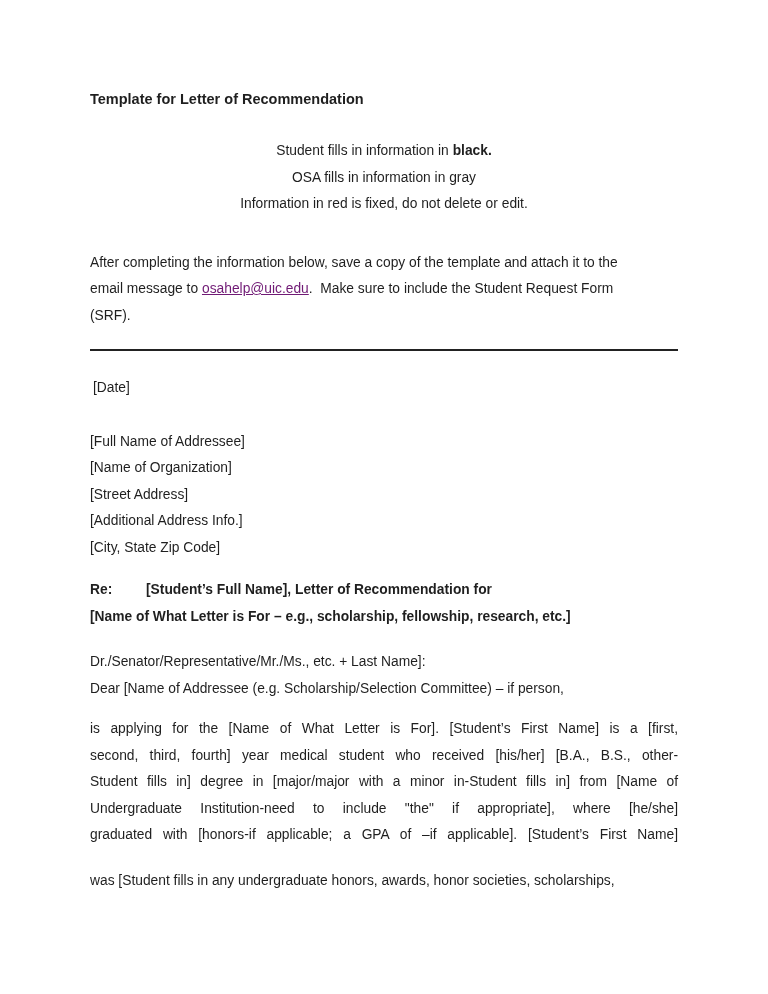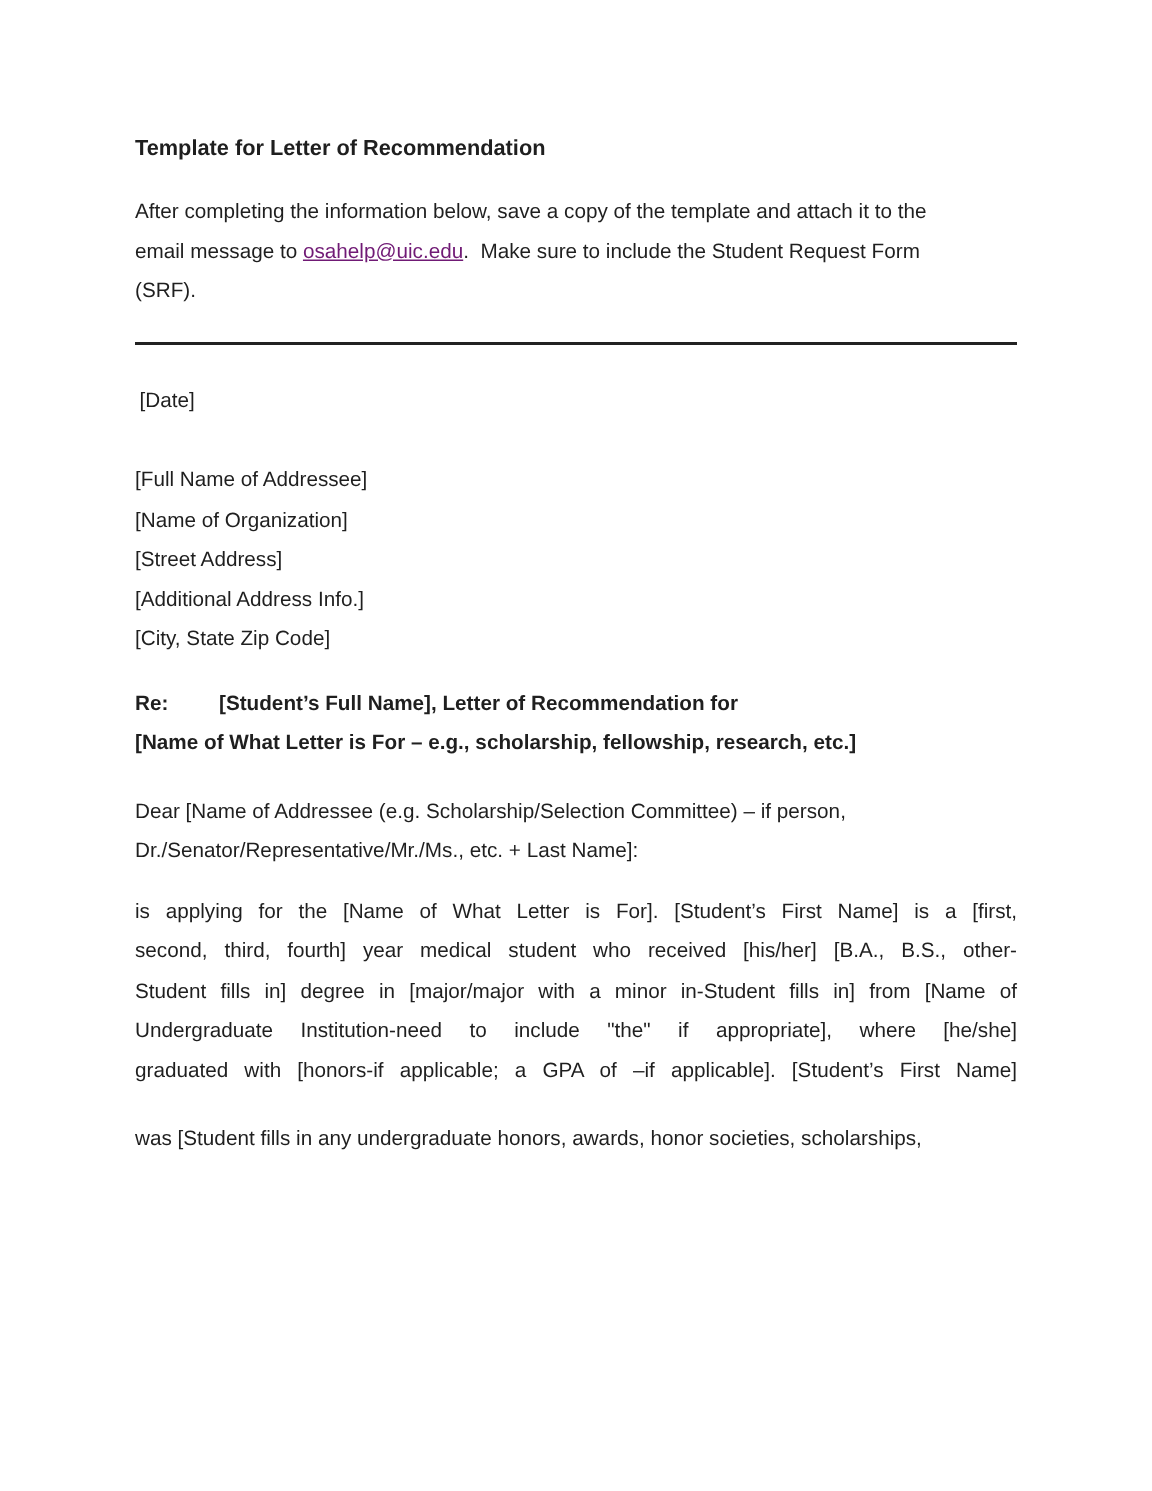--- a/index.html
+++ b/index.html
@@ -28,21 +28,21 @@
     line-height: 18px;
   }
   .legend {
     margin-top: 30px;
     text-align: center;
   }
   .line {
     white-space: pre-wrap;
   }
   .intro {
-    margin-top: 20px;
+    margin-top: 32px;
   }
   .rule {
     margin-top: 20px;
     border: none;
     border-top: 2px solid #222222;
     width: 100%;
   }
   .date-line {
     margin-top: 24px;
     padding-left: 3px;
@@ -84,20 +84,25 @@
     cursor: pointer;
   }
 </style>
 </head>
 <body>
 
 <div class="page">
 
   <div class="doc-title">Template for Letter of Recommendation</div>
 
+  <div class="legend">
+    <div class="line"><span>Student fills in information in </span><b>black.</b></div>
+    <div class="line">OSA fills in information in gray</div>
+    <div class="line">Information in red is fixed, do not delete or edit.</div>
+  </div>
 
   <div class="intro">
     <div class="line">After completing the information below, save a copy of the template and attach it to the</div>
     <div class="line"><span>email message to </span><a class="email-link">osahelp@uic.edu</a><span>.  Make sure to include the Student Request Form</span></div>
     <div class="line">(SRF).</div>
   </div>
 
   <hr class="rule">
 
   <div class="date-line">[Date]</div>
@@ -109,22 +114,22 @@
     <div class="line">[Additional Address Info.]</div>
     <div class="line">[City, State Zip Code]</div>
   </div>
 
   <div class="subject">
     <div class="subject-line1"><span class="re-label">Re:</span><span>[Student’s Full Name], Letter of Recommendation for</span></div>
     <div class="line">[Name of What Letter is For – e.g., scholarship, fellowship, research, etc.]</div>
   </div>
 
   <div class="salutation">
+    <div class="line">Dr./Senator/Representative/Mr./Ms., etc. + Last Name]:</div>
     <div class="line">Dear [Name of Addressee (e.g. Scholarship/Selection Committee) – if person,</div>
-    <div class="line">Dr./Senator/Representative/Mr./Ms., etc. + Last Name]:</div>
   </div>
 
   <div class="body-par">
     <div class="jline">is applying for the [Name of What Letter is For]. [Student’s First Name] is a [first,</div>
     <div class="jline">second, third, fourth] year medical student who received [his/her] [B.A., B.S., other-</div>
     <div class="jline">Student fills in] degree in [major/major with a minor in-Student fills in] from [Name of</div>
     <div class="jline">Undergraduate Institution-need to include "the" if appropriate], where [he/she]</div>
     <div class="jline">graduated with [honors-if applicable; a GPA of –if applicable]. [Student’s First Name]</div>
     <div class="jline-last">was [Student fills in any undergraduate honors, awards, honor societies, scholarships,</div>
   </div>

